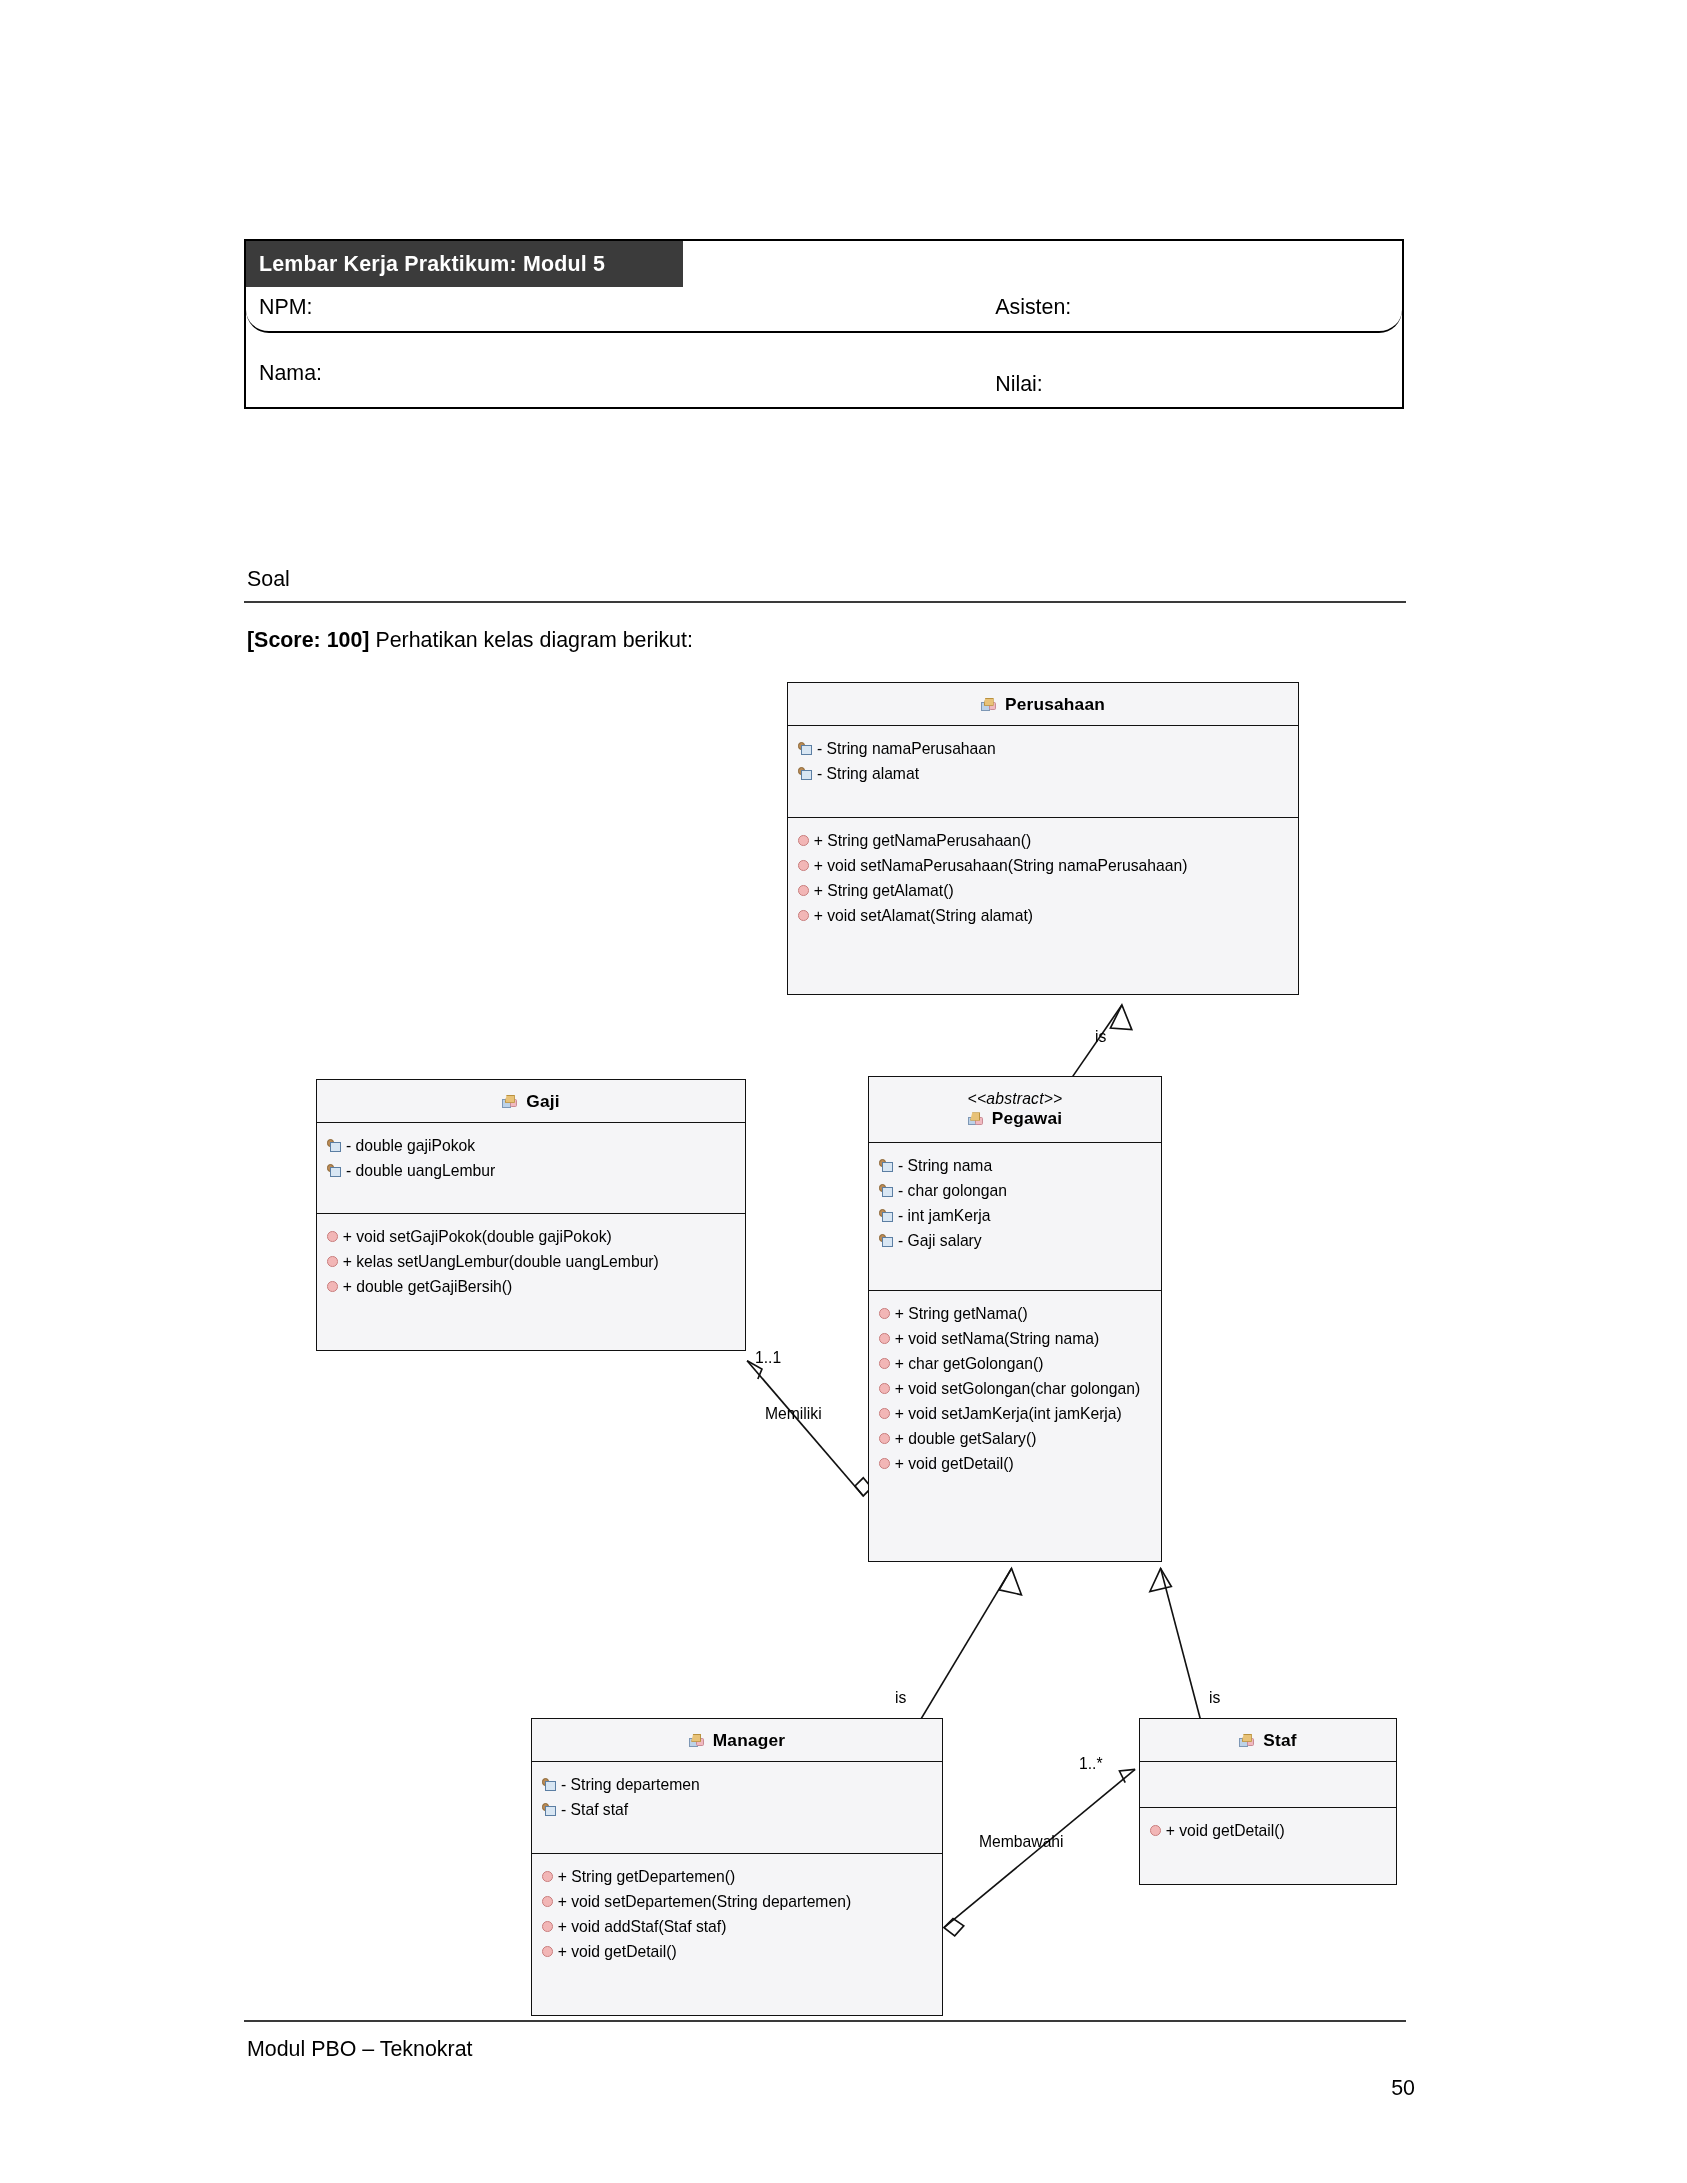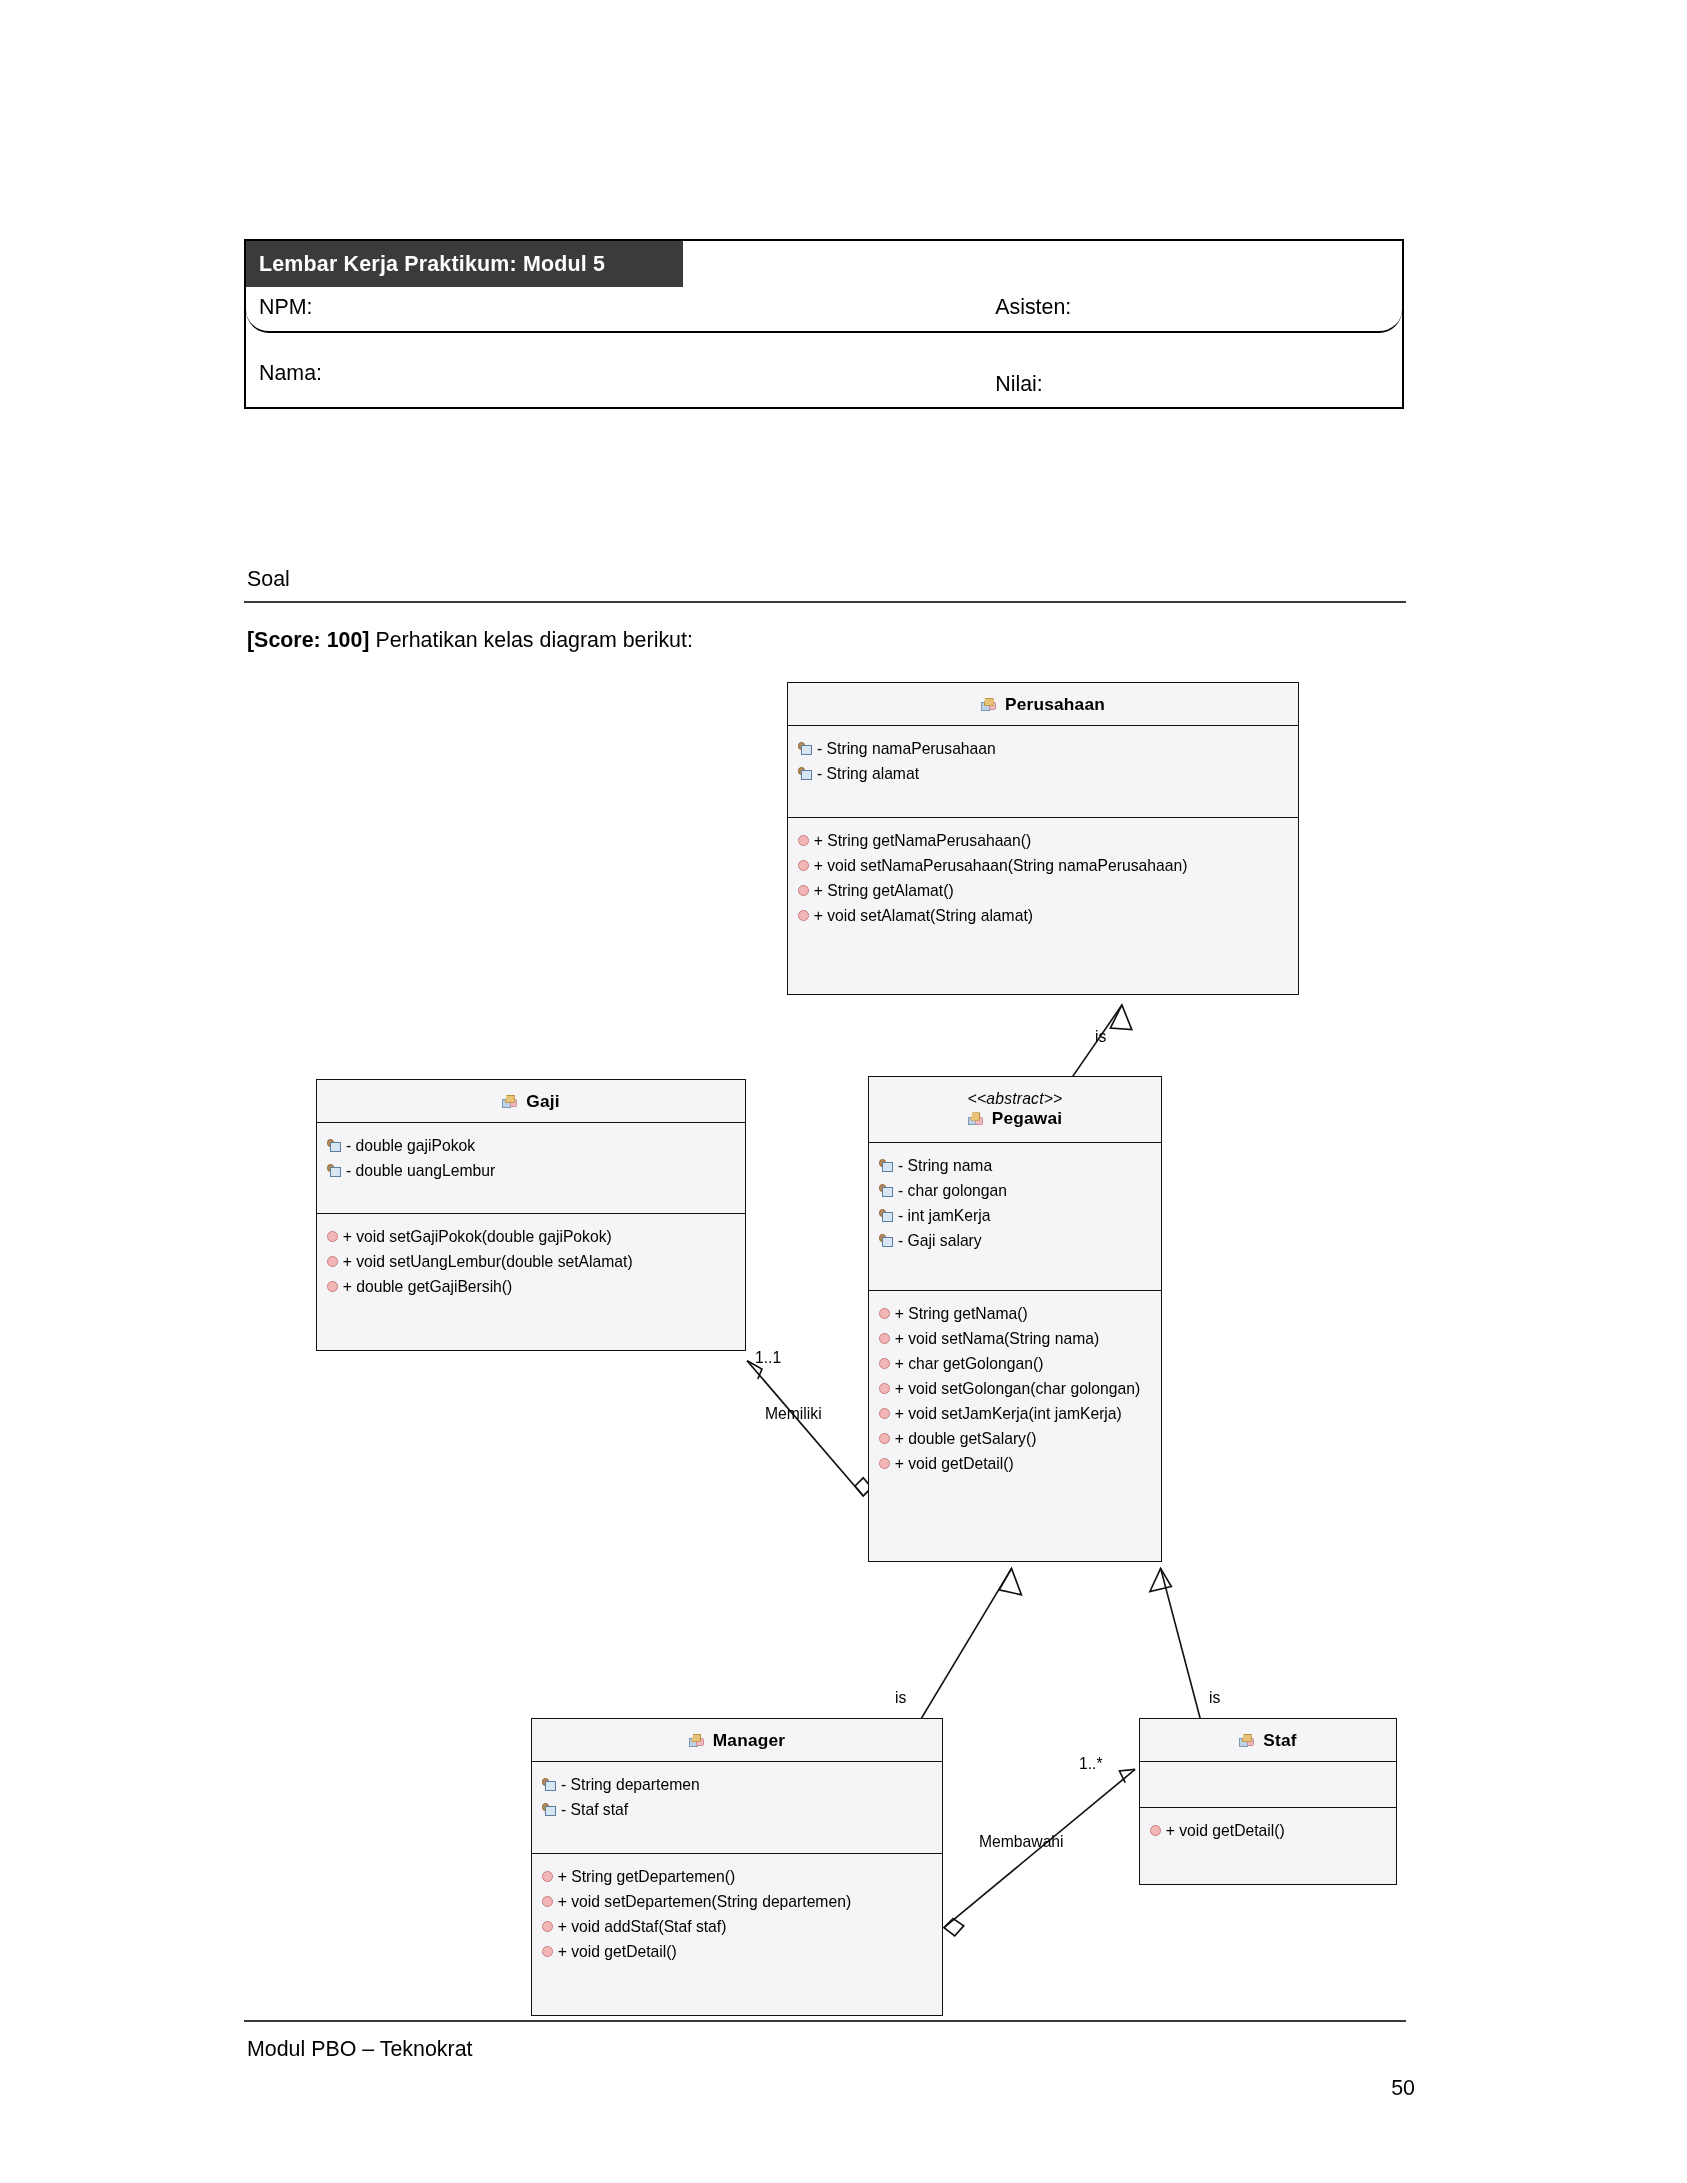--- a/index.html
+++ b/index.html
@@ -205,21 +205,21 @@
           <span class="sig">- double uangLembur</span>
         </div>
       </div>
       <div class="uops">
         <div class="mrow">
           <span class="opicon"></span>
           <span class="sig">+ void setGajiPokok(double gajiPokok)</span>
         </div>
         <div class="mrow">
           <span class="opicon"></span>
-          <span class="sig">+ void setUangLembur(double setAlamat)</span>
+          <span class="sig">+ kelas setUangLembur(double uangLembur)</span>
         </div>
         <div class="mrow">
           <span class="opicon"></span>
           <span class="sig">+ double getGajiBersih()</span>
         </div>
       </div>
     </div>
 
     <div class="uclass" style="left:868px;top:417px;width:294px;height:486px;">
       <div class="uhead abs">

